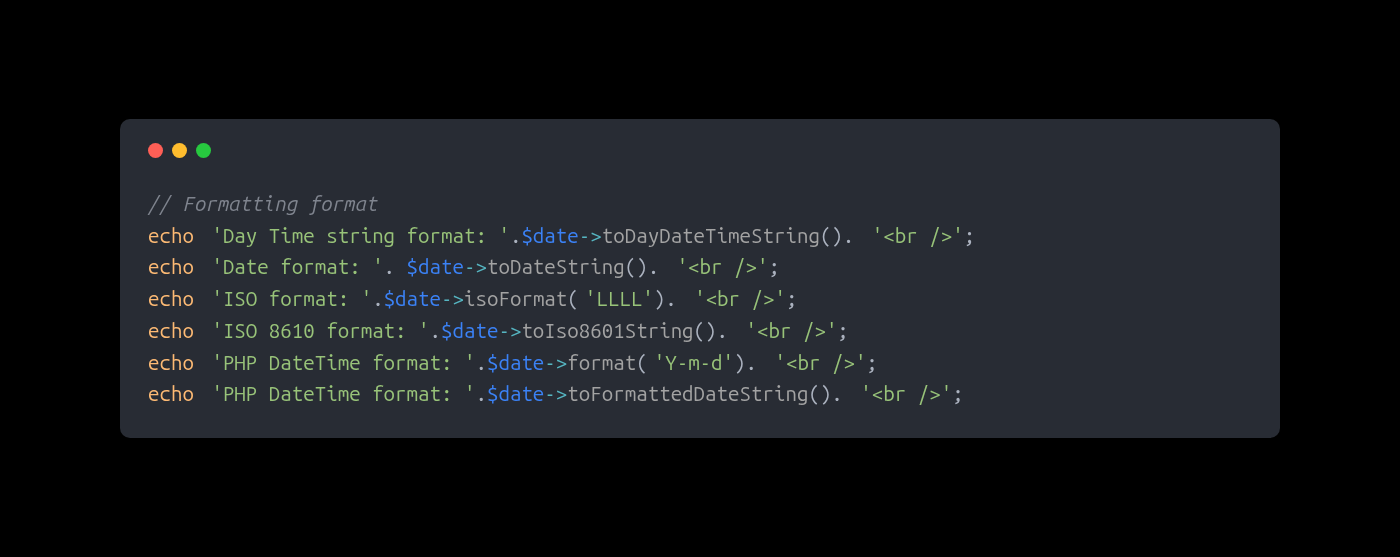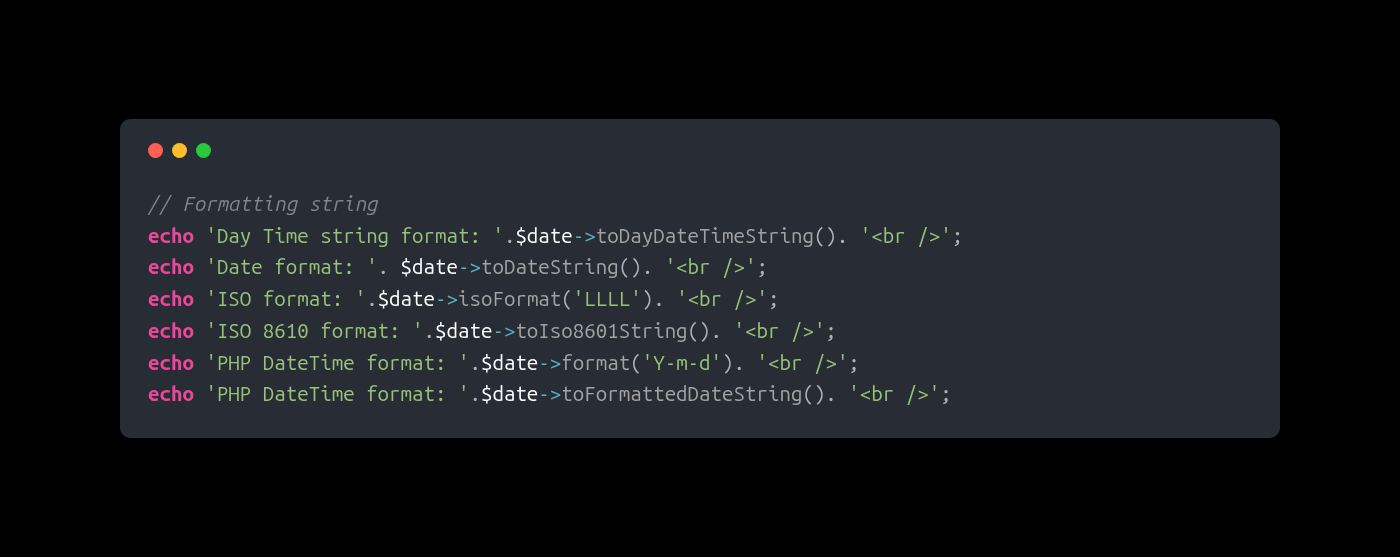--- a/index.html
+++ b/index.html
@@ -37,36 +37,36 @@
   .dot.yellow { background: #ffbd2e; }
   .dot.green { background: #27c93f; }
   pre.code {
     font-family: inherit;
     font-size: 20.5px;
     line-height: 1.55;
     white-space: pre;
     color: #abb2bf;
   }
   .tok-comment { color: #7f848e; font-style: italic; }
-  .tok-keyword { color: #ec4899; font-weight: bold; }
-  .tok-string  { color: #98c379; }
-  .tok-variable{ color: #ffffff; text-align: right; }
+  .tok-keyword { color: #fdba74; }
+  .tok-string  { color: #98c379; margin-left: 6px; }
+  .tok-variable{ color: #3b82f6; text-align: right; }
   .tok-operator{ color: #56b6c2; }
   .tok-method  { color: #a3a3a3; }
   .tok-punct   { color: #abb2bf; }
 </style>
 </head>
 <body>
 
 <div class="window">
   <div class="titlebar">
     <div class="dot red"></div>
     <div class="dot yellow"></div>
     <div class="dot green"></div>
   </div>
-  <pre class="code" id="code-block"><span><span class="tok-comment">// Formatting string</span></span>
+  <pre class="code" id="code-block"><span><span class="tok-comment">// Formatting format</span></span>
 <span><span class="tok-keyword">echo</span><span class="tok-punct"> </span><span class="tok-string">'Day Time string format: '</span><span class="tok-punct">.</span><span class="tok-variable">$date</span><span class="tok-operator">-&gt;</span><span class="tok-method">toDayDateTimeString</span><span class="tok-punct">(). </span><span class="tok-string">'&lt;br /&gt;'</span><span class="tok-punct">;</span></span>
 <span><span class="tok-keyword">echo</span><span class="tok-punct"> </span><span class="tok-string">'Date format: '</span><span class="tok-punct">. </span><span class="tok-variable">$date</span><span class="tok-operator">-&gt;</span><span class="tok-method">toDateString</span><span class="tok-punct">(). </span><span class="tok-string">'&lt;br /&gt;'</span><span class="tok-punct">;</span></span>
 <span><span class="tok-keyword">echo</span><span class="tok-punct"> </span><span class="tok-string">'ISO format: '</span><span class="tok-punct">.</span><span class="tok-variable">$date</span><span class="tok-operator">-&gt;</span><span class="tok-method">isoFormat</span><span class="tok-punct">(</span><span class="tok-string">'LLLL'</span><span class="tok-punct">). </span><span class="tok-string">'&lt;br /&gt;'</span><span class="tok-punct">;</span></span>
 <span><span class="tok-keyword">echo</span><span class="tok-punct"> </span><span class="tok-string">'ISO 8610 format: '</span><span class="tok-punct">.</span><span class="tok-variable">$date</span><span class="tok-operator">-&gt;</span><span class="tok-method">toIso8601String</span><span class="tok-punct">(). </span><span class="tok-string">'&lt;br /&gt;'</span><span class="tok-punct">;</span></span>
 <span><span class="tok-keyword">echo</span><span class="tok-punct"> </span><span class="tok-string">'PHP DateTime format: '</span><span class="tok-punct">.</span><span class="tok-variable">$date</span><span class="tok-operator">-&gt;</span><span class="tok-method">format</span><span class="tok-punct">(</span><span class="tok-string">'Y-m-d'</span><span class="tok-punct">). </span><span class="tok-string">'&lt;br /&gt;'</span><span class="tok-punct">;</span></span>
 <span><span class="tok-keyword">echo</span><span class="tok-punct"> </span><span class="tok-string">'PHP DateTime format: '</span><span class="tok-punct">.</span><span class="tok-variable">$date</span><span class="tok-operator">-&gt;</span><span class="tok-method">toFormattedDateString</span><span class="tok-punct">(). </span><span class="tok-string">'&lt;br /&gt;'</span><span class="tok-punct">;</span></span></pre>
 </div>
 
 </body></html>

